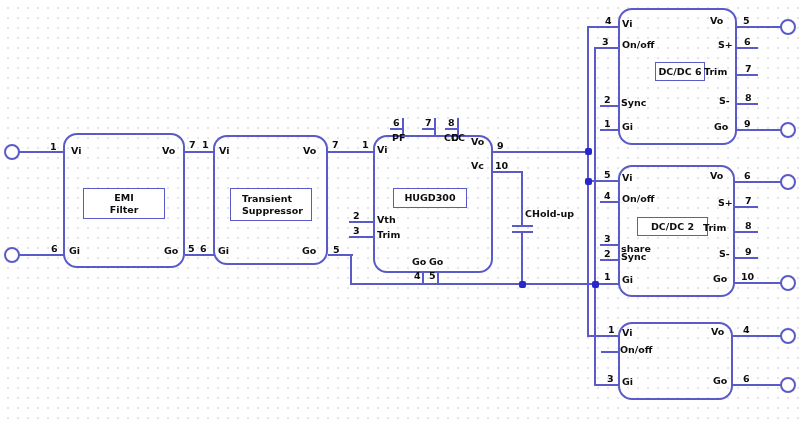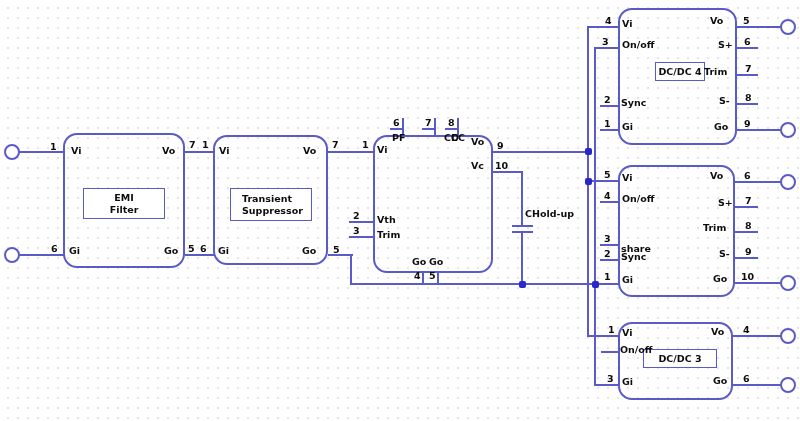--- a/index.html
+++ b/index.html
@@ -101,25 +101,28 @@
   <div class="term" style="left:780px;top:377px"></div>
 
   <div class="lbox left" style="left:230px;top:188px;width:82px;height:33px">
     <span>Transient</span>
     <span>Suppressor</span>
   </div>
   <div class="lbox" style="left:83px;top:188px;width:82px;height:31px">
     <span>EMI</span>
     <span>Filter</span>
   </div>
+  <div class="lbox" style="left:393px;top:188px;width:74px;height:20px">
+    <span>HUGD300</span>
+  </div>
   <div class="lbox" style="left:655px;top:62px;width:50px;height:19px">
-    <span>DC/DC 4</span>
-  </div>
-  <div class="lbox" style="left:643px;top:349px;width:74px;height:19px">
-    <span>DC/DC 3</span>
+    <span>DC/DC 6</span>
+  </div>
+  <div class="lbox" style="left:637px;top:217px;width:71px;height:19px">
+    <span>DC/DC 2</span>
   </div>
 
   <span class="t" style="left:50px;top:142px">1</span>
   <span class="t" style="left:71px;top:146px">Vi</span>
   <span class="t" style="left:162px;top:146px">Vo</span>
   <span class="t" style="left:189px;top:140px">7</span>
   <span class="t" style="left:51px;top:244px">6</span>
   <span class="t" style="left:69px;top:246px">Gi</span>
   <span class="t" style="left:164px;top:246px">Go</span>
   <span class="t" style="left:188px;top:244px">5</span>

